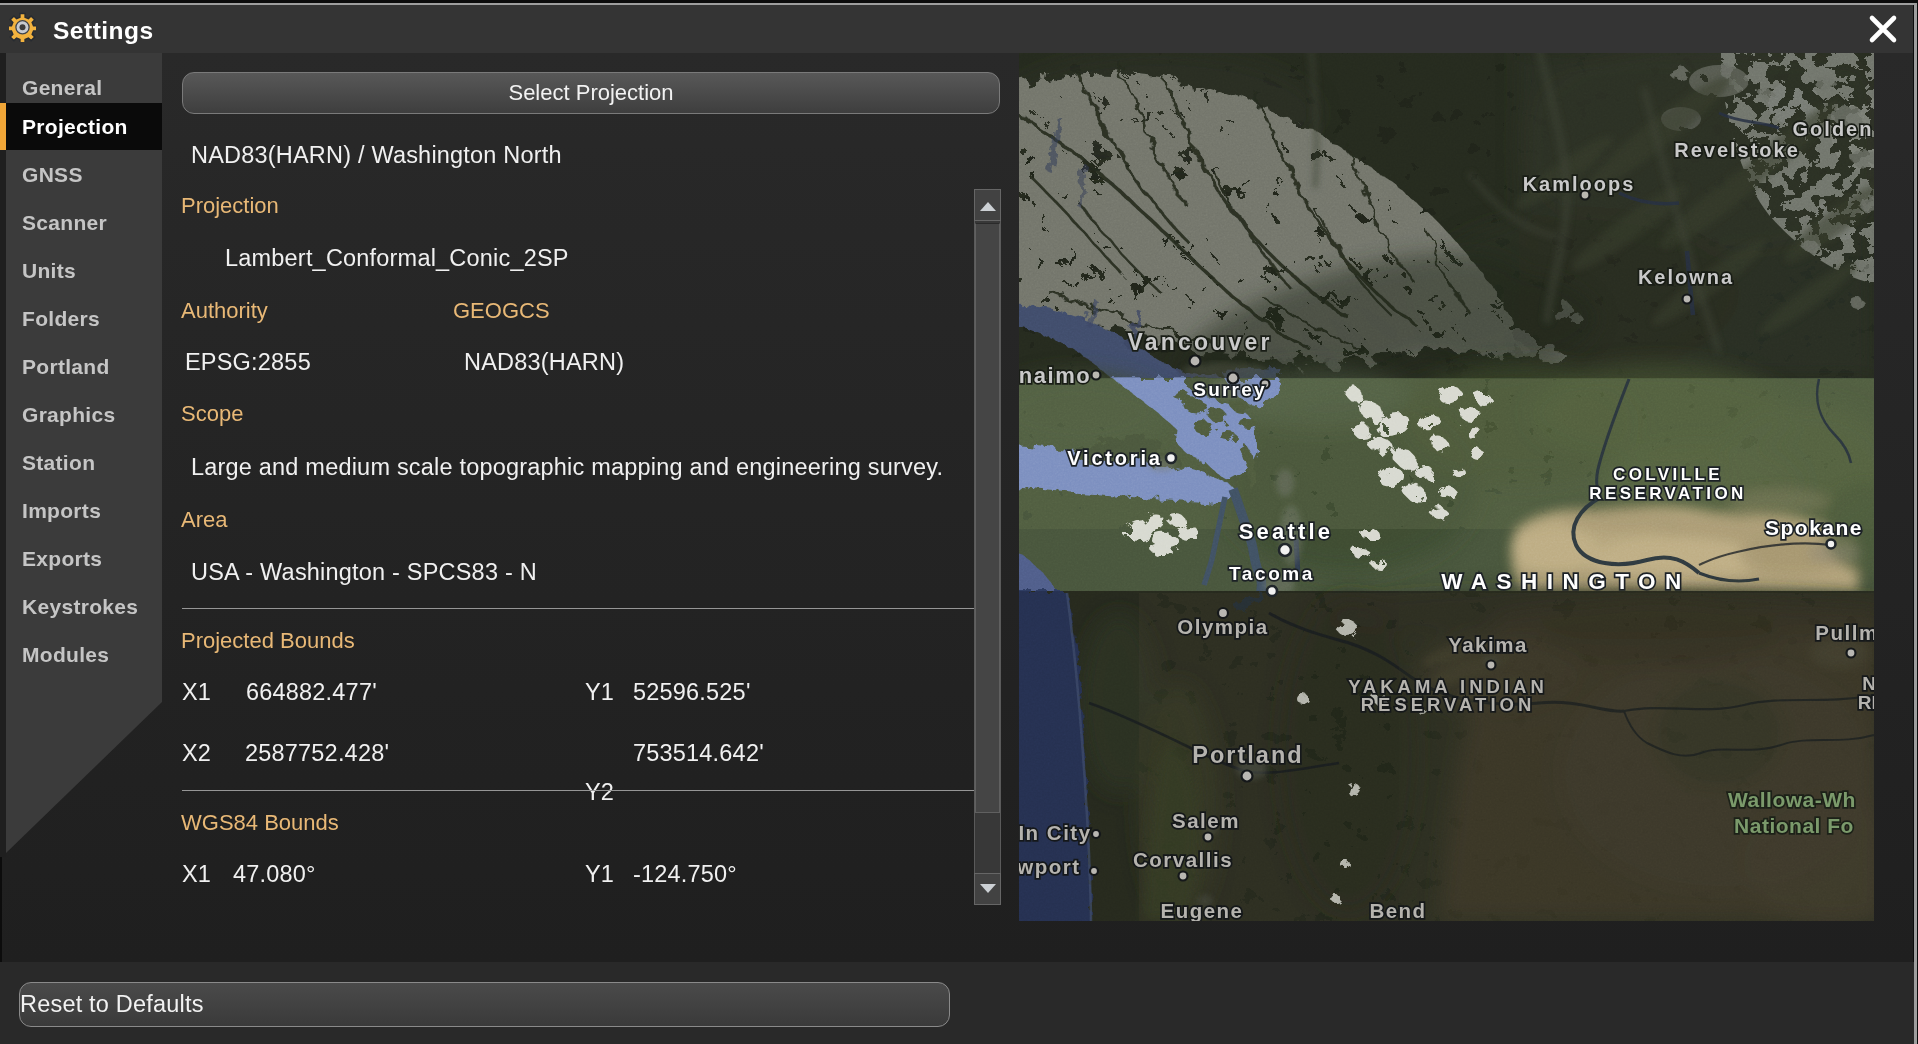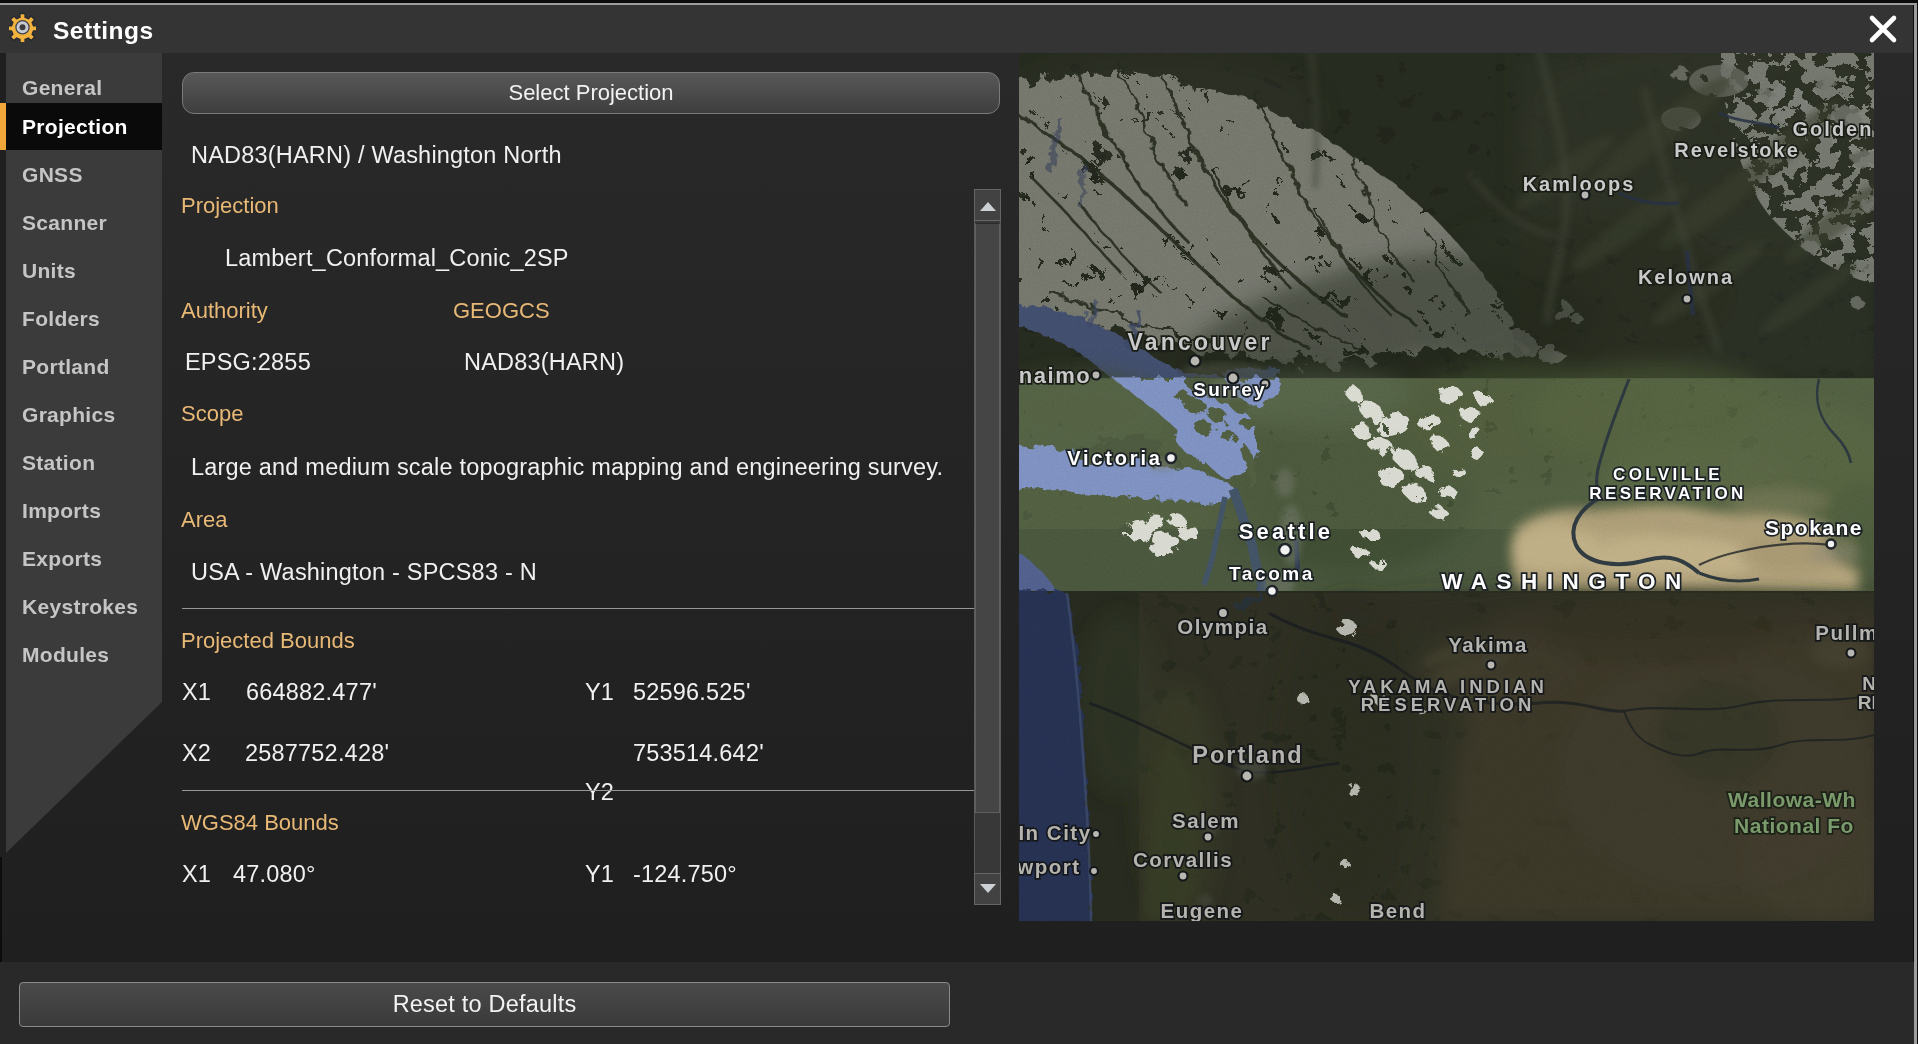--- a/index.html
+++ b/index.html
@@ -38,22 +38,22 @@
 .divider { position:absolute; left:182px; width:796px; height:1px; background:#969696; }
 
 
 #sbar { left:974px; top:189px; width:27px; height:716px; background:#383838; border:1px solid #5a5a5a; }
 #sbup { left:974px; top:189px; width:27px; height:32px; background:#424242; border:1px solid #666; }
 #sbdn { left:974px; top:873px; width:27px; height:32px; background:#424242; border:1px solid #666; }
 #sbthumb { left:975px; top:223px; width:25px; height:590px; background:#454545; border:1px solid #606060; border-top:1px solid #2a2a2a;}
 .tri { position:absolute; width:0; height:0; }
 
 
-#resetbtn { left:19px; top:982px; width:931px; height:45px; border:1px solid #8a8a8a; border-radius:4px;
-  background:linear-gradient(#4a4a4a,#3a3a3a); color:#f2f2f2; font-size:23.5px; text-align:center; line-height:43px; letter-spacing:0.2px; }
+#resetbtn { left:19px; top:982px; width:931px; height:45px; border:1px solid #8a8a8a; border-radius:12px;
+  background:linear-gradient(#4a4a4a,#3a3a3a); color:#f2f2f2; font-size:23.5px; line-height:43px; letter-spacing:0.2px; }
 #acceptbtn { left:964px; top:980px; width:934px; height:46px; border:2.5px solid #efab52; border-radius:5px;
   background:linear-gradient(#57524a,#45403a); color:#f5f5f5; font-size:23.5px; text-align:center; line-height:42px; letter-spacing:0.2px; }
 
 
 #map { left:1019px; top:53px; width:855px; height:868px; }
 </style>
 </head>
 <body>
 <div id="stage">
   <div class="abs" id="titlebar"></div>

